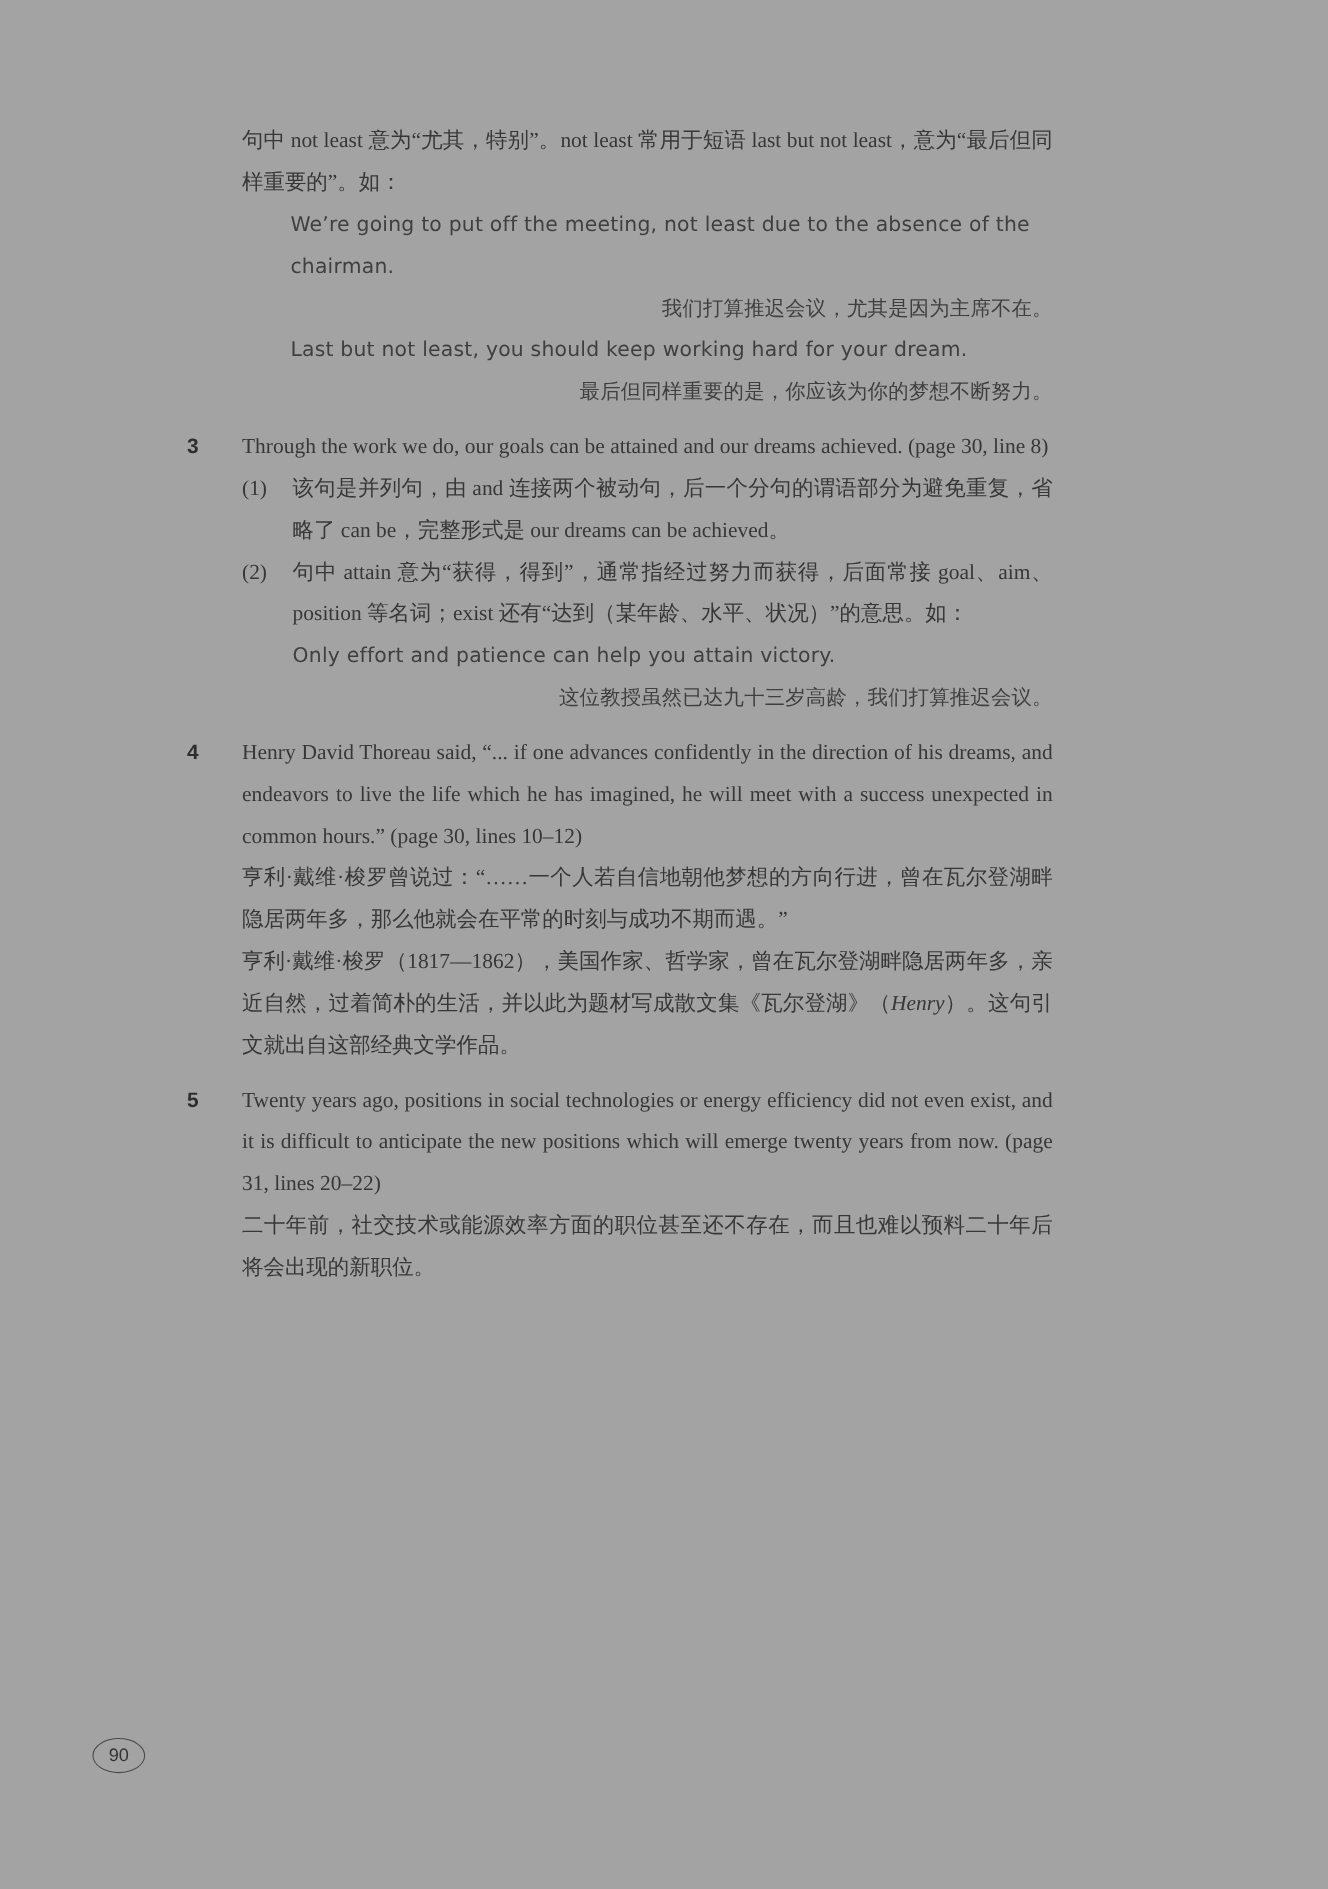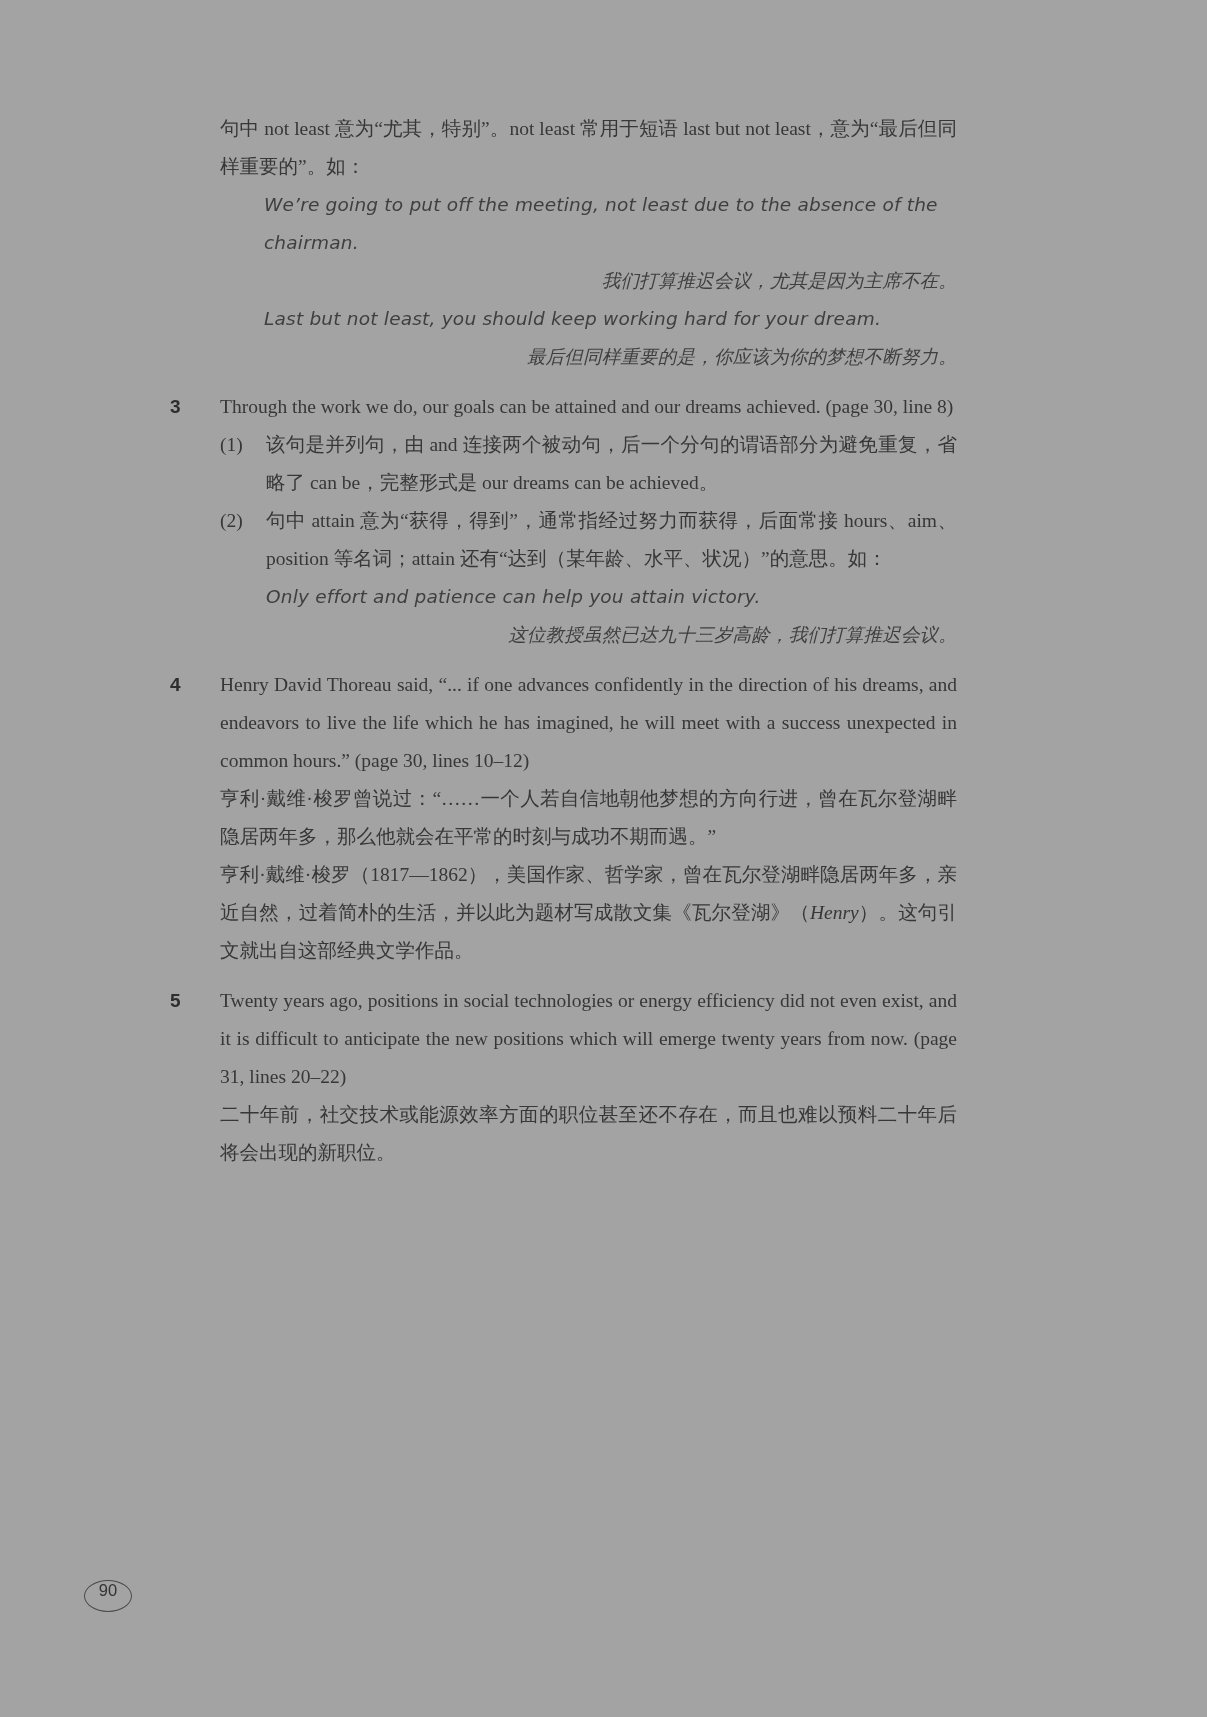--- a/index.html
+++ b/index.html
@@ -30,21 +30,20 @@
   .examples { margin-left: 94px; }
   .examples-inset { margin-left: 0; }
   .ex-en, .ex-zh {
     margin: 0;
     font-size: 18.5px;
     line-height: 38px;
     letter-spacing: 0.2px;
     color: #3f3f3f;
     font-family: "DejaVu Sans", sans-serif;
     text-align: left;
-    font-style: italic;
   }
   .ex-zh { font-family: "DejaVu Sans", sans-serif; text-align: right; }
   .item { display: flex; margin-top: 12px; }
   .item-num {
     flex: 0 0 50px;
     width: 50px;
     font-family: "Liberation Sans", sans-serif;
     font-weight: bold;
     font-size: 19px;
     line-height: 38px;
@@ -62,20 +61,21 @@
   .walden { font-style: italic; }
   .page-number {
     position: absolute;
     left: 84px;
     top: 1580px;
     width: 48px;
     height: 32px;
     border: 1.5px solid #4a4a4a;
     border-radius: 50%;
     display: flex;
+    align-items: center;
     justify-content: center;
     font-family: "Liberation Sans", sans-serif;
     font-size: 16.5px;
     color: #333333;
     box-sizing: border-box;
   }
 </style>
 </head>
 <body>
 
@@ -98,21 +98,21 @@
         <div class="subitem">
           <div class="sub-marker">(1)</div>
           <div class="sub-body">
             <p class="para">该句是并列句，由 and 连接两个被动句，后一个分句的谓语部分为避免重复，省略了 can be，完整形式是 our dreams can be achieved。</p>
           </div>
         </div>
 
         <div class="subitem">
           <div class="sub-marker">(2)</div>
           <div class="sub-body">
-            <p class="para">句中 attain 意为“获得，得到”，通常指经过努力而获得，后面常接 hours、aim、position 等名词；attain 还有“达到（某年龄、水平、状况）”的意思。如：</p>
+            <p class="para">句中 attain 意为“获得，得到”，通常指经过努力而获得，后面常接 goal、aim、position 等名词；exist 还有“达到（某年龄、水平、状况）”的意思。如：</p>
             <div class="examples examples-inset">
               <p class="ex-en">Only effort and patience can help you attain victory.</p>
               <p class="ex-zh">这位教授虽然已达九十三岁高龄，我们打算推迟会议。</p>
             </div>
           </div>
         </div>
       </div>
     </div>
 
     <div class="item">

